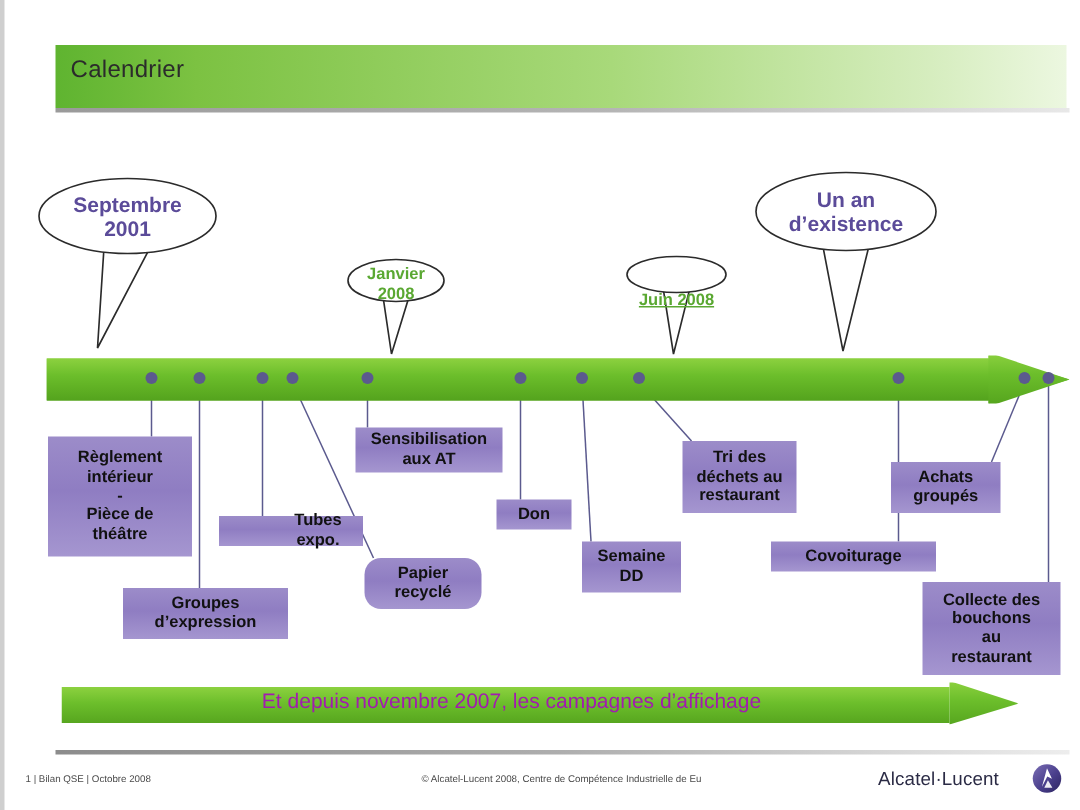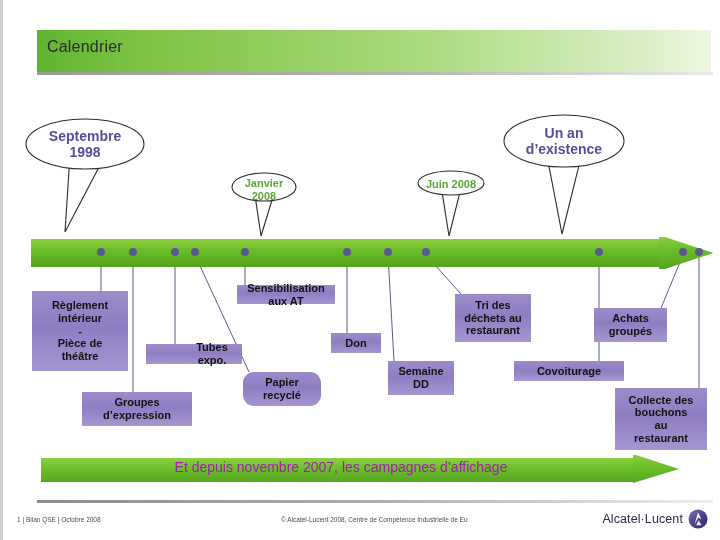--- a/index.html
+++ b/index.html
@@ -79,21 +79,21 @@
     text-align:center;font-size:14px;color:#a21caf;
   }
 
   
   #footer-rule{
     position:absolute;left:34px;top:500px;width:676px;height:3px;
     background:linear-gradient(to right,#8c8c8c 0%,#aeaeae 50%,#ededed 100%);
   }
   #footer-left{position:absolute;left:14px;top:516px;font-size:6.5px;color:#4b4b4b;}
   #footer-center{position:absolute;left:278px;top:516px;font-size:6.5px;color:#4b4b4b;}
-  #logo{position:absolute;right:12px;top:509px;display:flex;align-items:center;gap:5px;}
+  #logo{position:absolute;right:12px;top:509px;display:flex;align-items:center;gap:22px;}
   #logo-text{font-size:12.5px;color:#2b2b45;letter-spacing:.1px;}
 </style>
 </head>
 <body>
 
 <div class="slide">
 
   <div id="title-bar"></div>
   <div id="title-underline"></div>
   <div id="page-title">Calendrier</div>
@@ -142,39 +142,39 @@
     </div>
 
   <div id="callouts-layer">
       <div class="callout big" style="left: 22px; top: 118px; width: 120px; height: 52px;">
         <svg width="120" height="118">
           <path d="M44.4,46 L40,114 L75.6,46 Z" fill="#ffffff" stroke="#2b2b2b" stroke-width="1.1"></path>
           <ellipse cx="60" cy="26" rx="59" ry="25" fill="#ffffff" stroke="#2b2b2b" stroke-width="1.1"></ellipse>
         </svg>
         <div class="ctext" style="color: rgb(91, 75, 153); top: 10px;">
           <div>Septembre</div>
-          <div>1998</div>
+          <div>2001</div>
         </div>
       </div>
       <div class="callout small" style="left: 228px; top: 172px; width: 66px; height: 30px;">
         <svg width="66" height="68">
           <path d="M24.42,26.200000000000003 L30,64 L41.58,26.200000000000003 Z" fill="#ffffff" stroke="#2b2b2b" stroke-width="1.1"></path>
           <ellipse cx="33" cy="15" rx="32" ry="14" fill="#ffffff" stroke="#2b2b2b" stroke-width="1.1"></ellipse>
         </svg>
         <div class="ctext" style="color: rgb(90, 168, 50); top: 5px;">
           <div>Janvier</div>
           <div>2008</div>
         </div>
       </div>
       <div class="callout small" style="left: 414px; top: 170px; width: 68px; height: 26px;">
         <svg width="68" height="70">
           <path d="M25.16,22.6 L32,66 L42.84,22.6 Z" fill="#ffffff" stroke="#2b2b2b" stroke-width="1.1"></path>
           <ellipse cx="34" cy="13" rx="33" ry="12" fill="#ffffff" stroke="#2b2b2b" stroke-width="1.1"></ellipse>
         </svg>
-        <div class="ctext" style="color: rgb(90, 168, 50); top: 8px;">
+        <div class="ctext" style="color: rgb(90, 168, 50); top: 24px; text-decoration: underline;">
           <div>Juin 2008</div>
         </div>
       </div>
       <div class="callout big" style="left: 500px; top: 114px; width: 122px; height: 54px;">
         <svg width="122" height="124">
           <path d="M45.14,47.8 L59,120 L76.86,47.8 Z" fill="#ffffff" stroke="#2b2b2b" stroke-width="1.1"></path>
           <ellipse cx="61" cy="27" rx="60" ry="26" fill="#ffffff" stroke="#2b2b2b" stroke-width="1.1"></ellipse>
         </svg>
         <div class="ctext" style="color: rgb(91, 75, 153); top: 11px;">
           <div>Un an</div>
@@ -203,21 +203,21 @@
         <div>
           <div>Tubes expo.</div>
         </div>
       </div>
       <div class="label-box" style="left: 240px; top: 372px; width: 78px; height: 34px; border-radius: 11px;">
         <div>
           <div>Papier</div>
           <div>recyclé</div>
         </div>
       </div>
-      <div class="label-box" style="left: 234px; top: 285px; width: 98px; height: 19px;">
+      <div class="label-box" style="left: 234px; top: 285px; width: 98px; height: 30px;">
         <div>
           <div>Sensibilisation</div>
           <div>aux AT</div>
         </div>
       </div>
       <div class="label-box" style="left: 328px; top: 333px; width: 50px; height: 20px;">
         <div>
           <div>Don</div>
         </div>
       </div>

